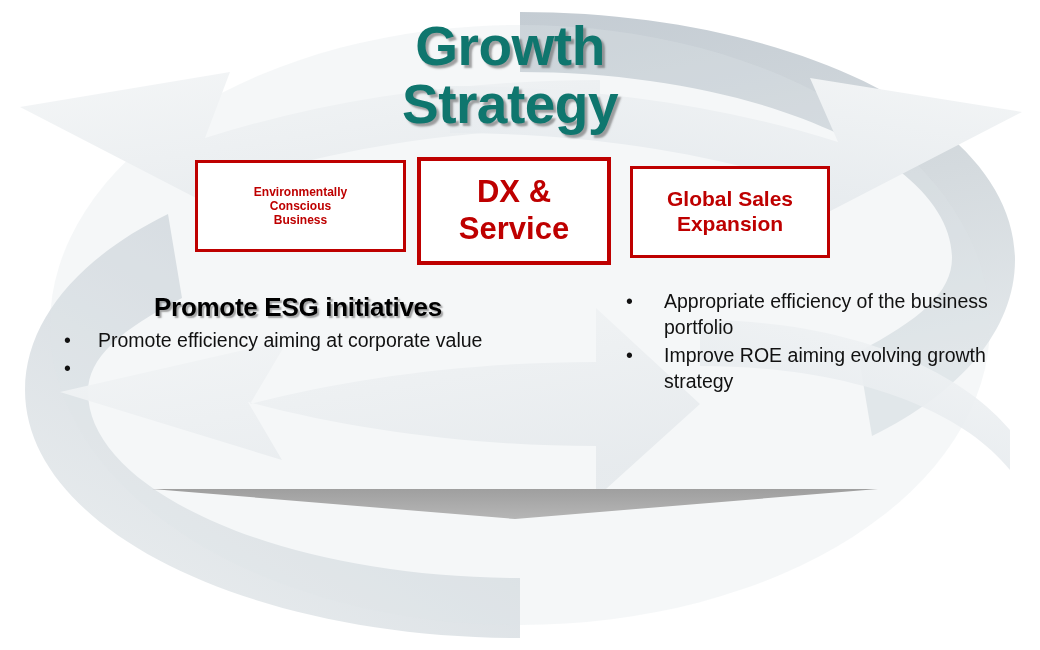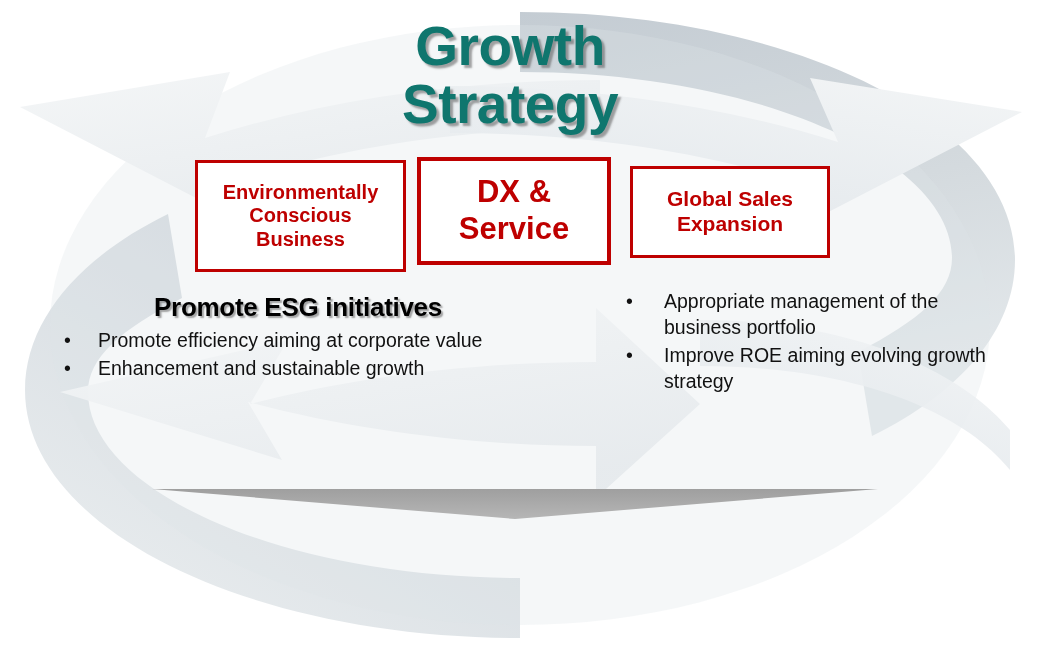--- a/index.html
+++ b/index.html
@@ -58,22 +58,22 @@
     color: #BE0000;
     font-weight: bold;
     text-align: center;
     display: flex;
     align-items: center;
     justify-content: center;
     line-height: 1.18;
     white-space: pre-line;
   }
   .pillar-0 {
-    left: 195px; top: 160px; width: 211px; height: 112px;
-    font-size: 20px;
+    left: 195px; top: 160px; width: 211px; height: 92px;
+    font-size: 12px;
   }
   .pillar-1 {
     left: 417px; top: 157px; width: 194px; height: 108px;
     font-size: 31px; border-width: 4px;
   }
   .pillar-2 {
     left: 630px; top: 166px; width: 200px; height: 92px;
     font-size: 21px;
   }
 
@@ -234,30 +234,29 @@
 
   <div class="col col-left">
     <div class="col-head">Promote ESG initiatives</div>
     <ul class="bullets">
       <li>
         <span class="dot">•</span>
         <span>Promote efficiency aiming at corporate value</span>
       </li>
       <li>
         <span class="dot">•</span>
-        <span>Enhancement and sustainable growth</span>
       </li>
     </ul>
   </div>
 
   <div class="col col-right">
     <ul class="bullets">
       <li>
         <span class="dot">•</span>
-        <span>Appropriate management of the business portfolio</span>
+        <span>Appropriate efficiency of the business portfolio</span>
       </li>
       <li>
         <span class="dot">•</span>
         <span>Improve ROE aiming evolving growth strategy</span>
       </li>
     </ul>
   </div>
 
   <div class="caption"></div>
 

